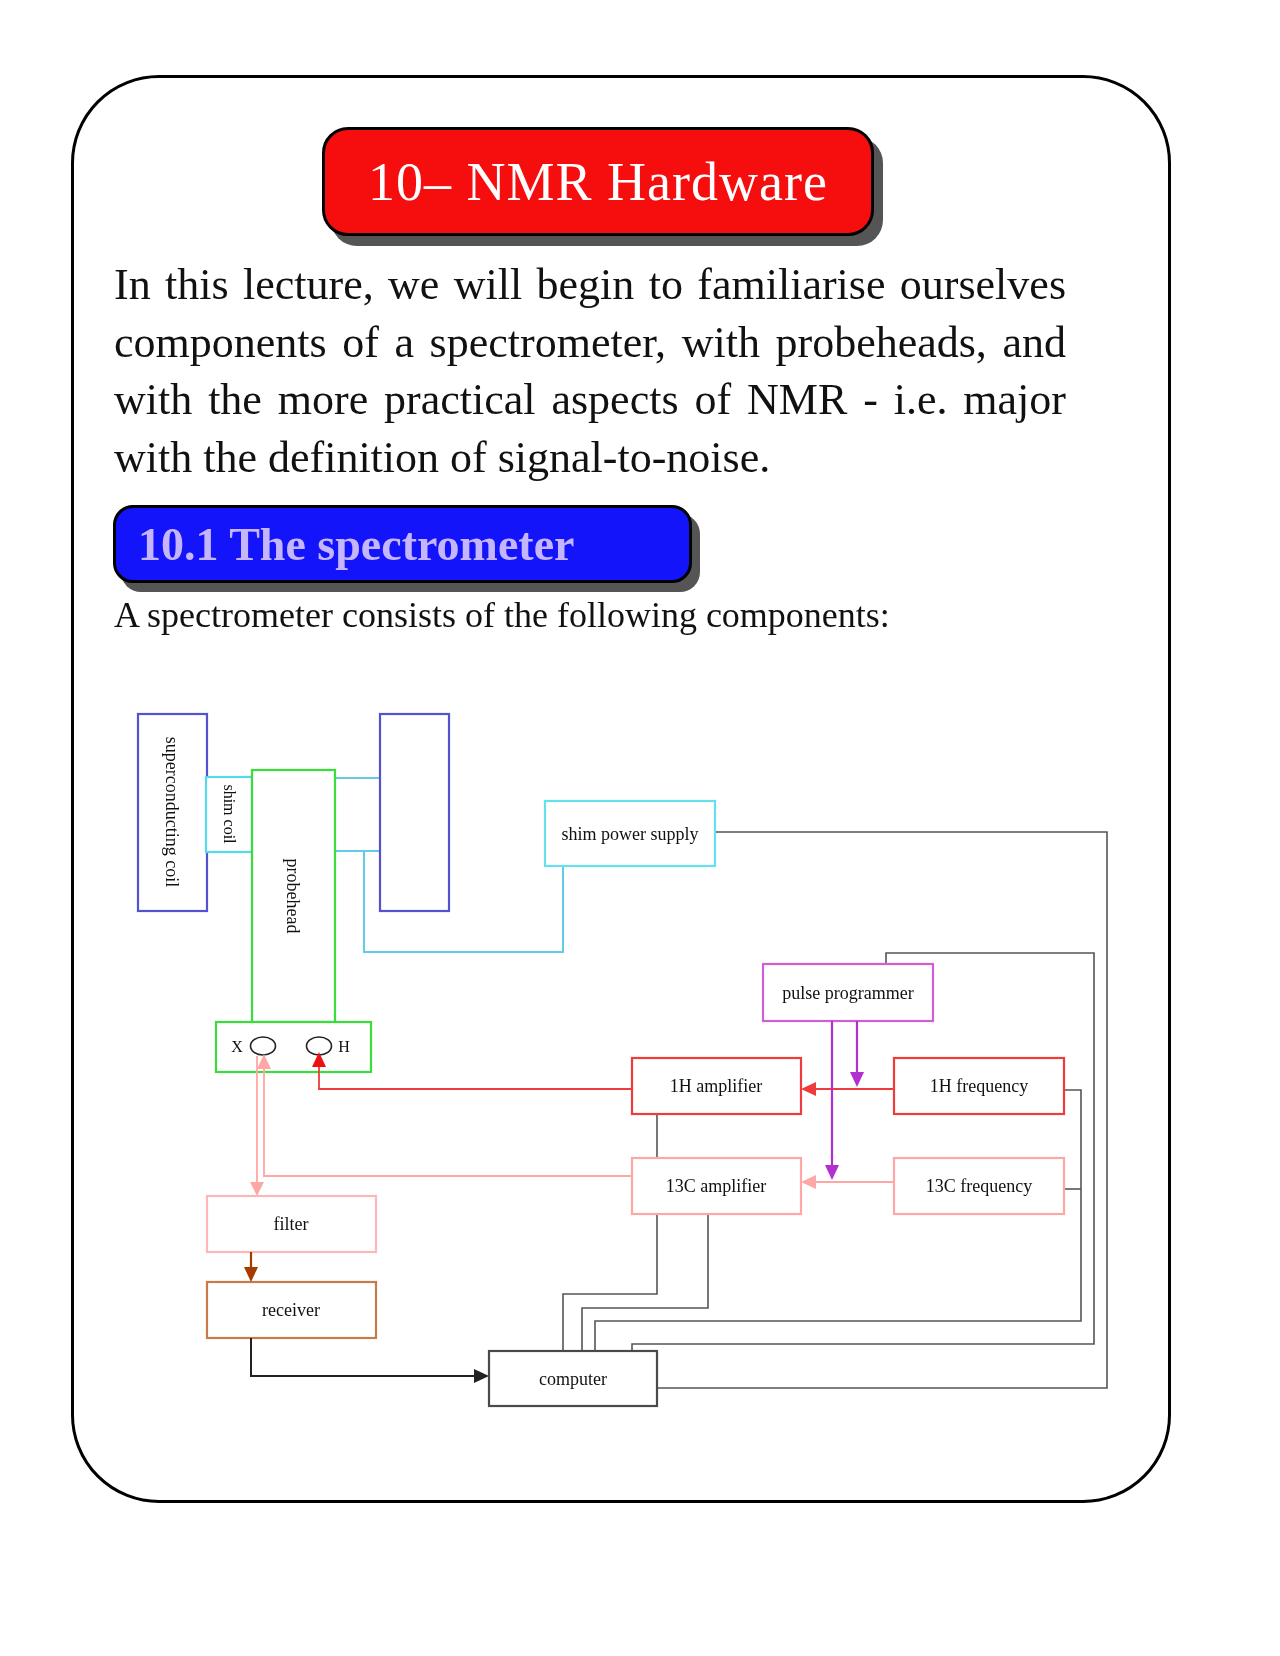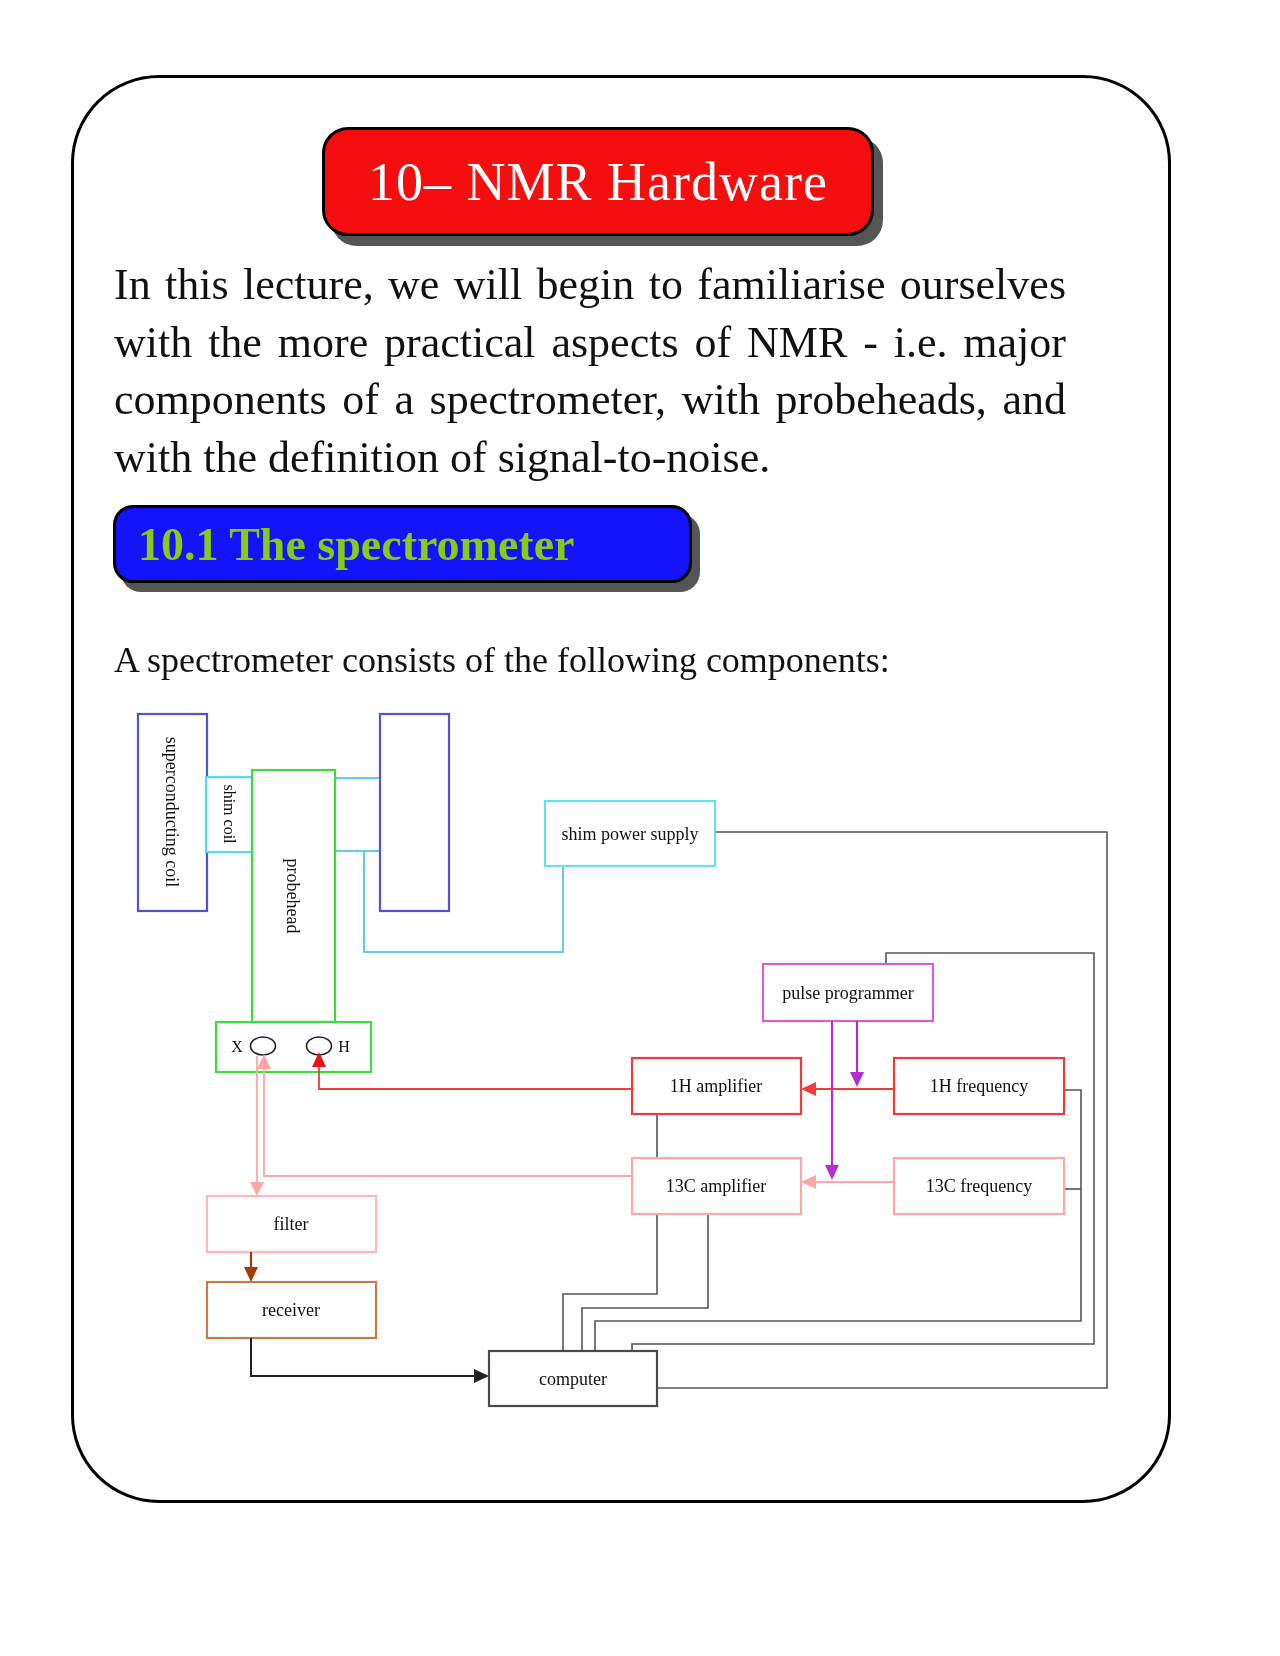--- a/index.html
+++ b/index.html
@@ -10,41 +10,41 @@
   .title-box{position:absolute;left:322px;top:127px;width:546px;height:103px;
         background:#f60d0d;border:3px solid #000;border-radius:26px;
         box-shadow:9px 10px 0 #555555;display:flex;align-items:center;justify-content:center;}
   .title-box span{color:#fff;font-weight:normal;font-size:54px;letter-spacing:1px;}
   .intro{position:absolute;left:114px;top:256px;width:952px;font-size:44px;line-height:57.5px;}
   .intro .line{text-align:justify;text-align-last:justify;white-space:normal;}
   .intro .line:last-child{text-align-last:left;}
   .section-box{position:absolute;left:113px;top:505px;width:573px;height:72px;
         background:#1414fa;border:3px solid #000;border-radius:20px;
         box-shadow:8px 9px 0 #555555;display:flex;align-items:center;}
-  .section-box span{color:#84cc16;font-weight:bold;font-size:46px;padding-left:22px;}
-  .lead-line{position:absolute;left:114px;top:594px;width:960px;font-size:36px;margin-top:45px;}
+  .section-box span{color:#c4b5fd;font-weight:bold;font-size:46px;padding-left:22px;}
+  .lead-line{position:absolute;left:114px;top:594px;width:960px;font-size:36px;}
   svg text{font-family:"Liberation Serif","DejaVu Serif",serif;fill:#111;}
   .boxlabel{font-size:18px;}
   .coillabel{font-size:16px;}
 </style>
 </head>
 <body>
 
 <div class="page">
 
   <div class="slide-frame"></div>
 
   <div class="title-box">
     <span>10– NMR Hardware</span>
   </div>
 
   <div class="intro">
     <div class="line">In this lecture, we will begin to familiarise ourselves</div>
+    <div class="line">components of a spectrometer, with probeheads, and</div>
     <div class="line">with the more practical aspects of NMR - i.e. major</div>
-    <div class="line">components of a spectrometer, with probeheads, and</div>
     <div class="line">with the definition of signal-to-noise.</div>
   </div>
 
   <div class="section-box">
     <span>10.1 The spectrometer</span>
   </div>
 
   <div class="lead-line">A spectrometer consists of the following components:</div>
 
   <svg width="1280" height="1656" viewBox="0 0 1280 1656" style="position:absolute;left:0;top:0;">

